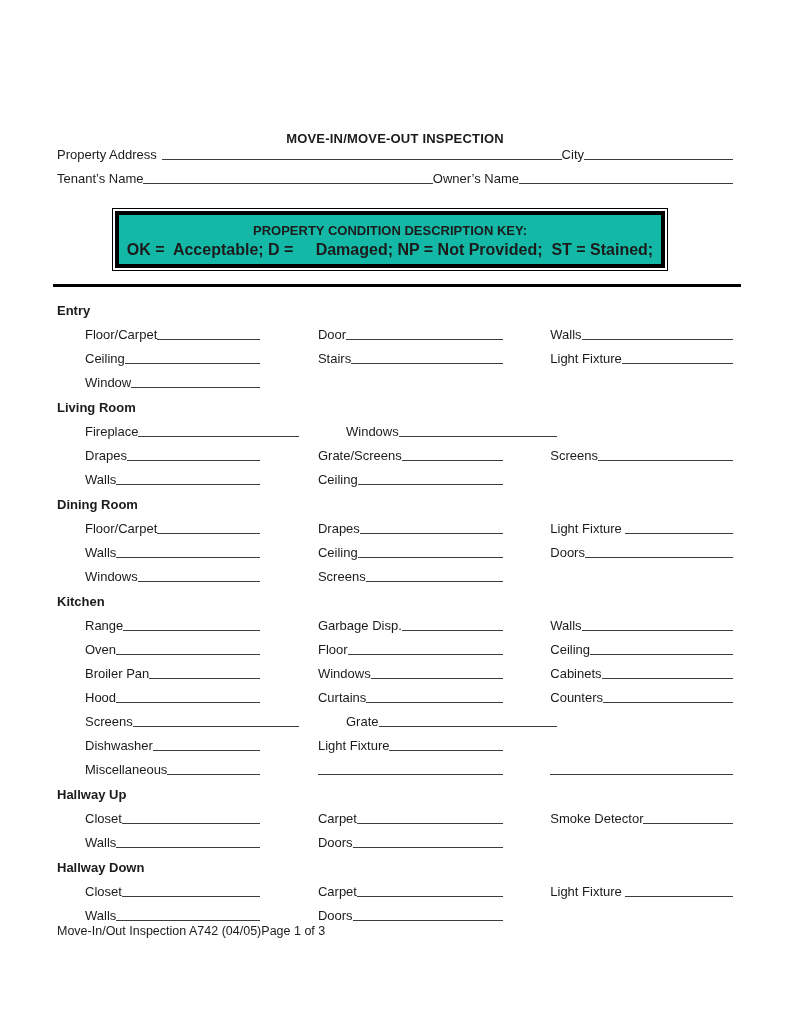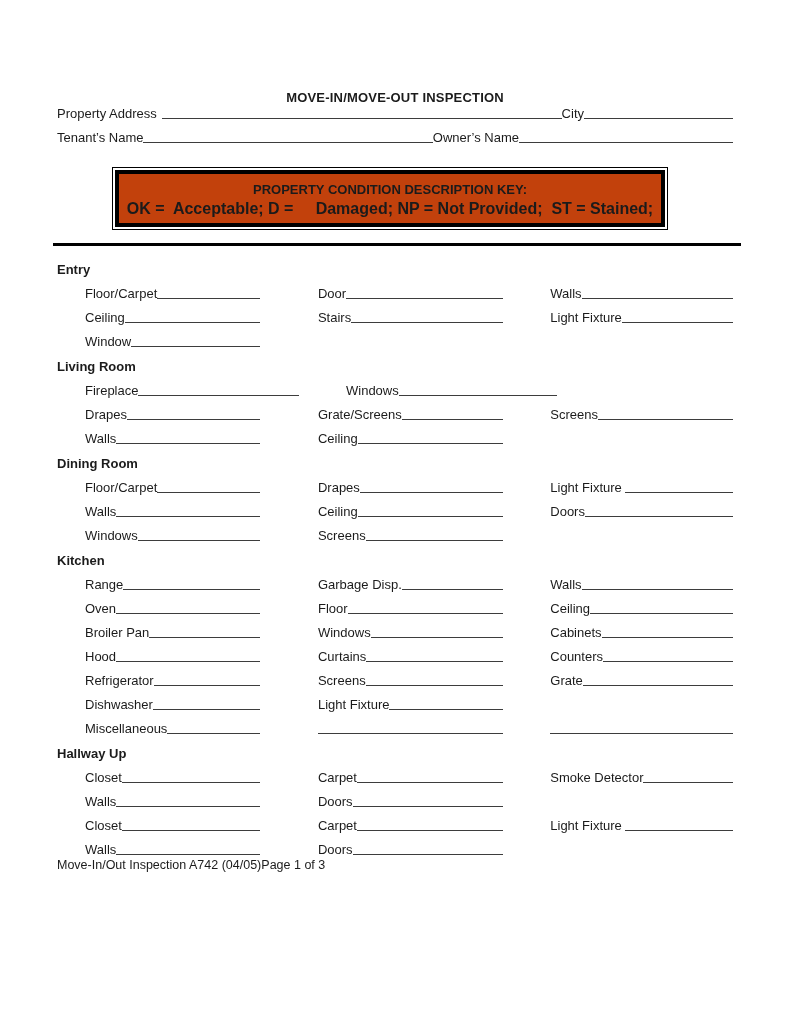--- a/index.html
+++ b/index.html
@@ -16,20 +16,21 @@
   }
   .content { padding: 0 57px 0 57px; }
 
   .form-title {
     padding-top: 90px;
     text-align: center;
     font-weight: bold;
     font-size: 13px;
     letter-spacing: 0.2px;
     line-height: 15px;
+    margin-top: 41px;
   }
 
   .hdr-row { display: flex; align-items: flex-end; }
   .hdr-row-1 { height: 16px; }
   .hdr-row-2 { height: 24px; }
   .hdr-label { white-space: pre; line-height: 15px; }
   .hdr-label.pad-right { margin-right: 5px; }
   .hline { border-bottom: 1.5px solid #3d3d3d; margin-bottom: 2px; }
   .grow { flex: 1; }
   .city-line { width: 149px; }
@@ -37,21 +38,21 @@
 
   .key-outer {
     margin: 22px 0 0 55px;
     width: 556px;
     border: 1px solid #000;
     padding: 2px;
     box-sizing: border-box;
   }
   .key-inner {
     border: 4px solid #000;
-    background: #c2410c;
+    background: #14b8a6;
     text-align: center;
     padding: 6px 6px 5px 6px;
   }
   .key-title { font-weight: bold; line-height: 19px; font-size: 13px; }
   .key-line { font-weight: bold; line-height: 19px; font-size: 16px; white-space: pre; }
 
   .thick-hr {
     margin-top: 13px;
     margin-left: -4px;
     width: 688px;
@@ -280,24 +281,20 @@
           <div class="fcell c1">
             <span class="flabel">Curtains</span>
             <span class="fline"></span>
           </div>
           <div class="fcell c2">
             <span class="flabel">Counters</span>
             <span class="fline"></span>
           </div>
         </div>
         <div class="frow">
-          <div class="fcell c0">
-            <span class="flabel">Refrigerator</span>
-            <span class="fline"></span>
-          </div>
           <div class="fcell c1">
             <span class="flabel">Screens</span>
             <span class="fline"></span>
           </div>
           <div class="fcell c2">
             <span class="flabel">Grate</span>
             <span class="fline"></span>
           </div>
         </div>
         <div class="frow">
@@ -344,20 +341,21 @@
           <div class="fcell c0">
             <span class="flabel">Walls</span>
             <span class="fline"></span>
           </div>
           <div class="fcell c1">
             <span class="flabel">Doors</span>
             <span class="fline"></span>
           </div>
           <div class="fcell c2"></div>
         </div>
+        <div class="sec-title">Hallway Down</div>
         <div class="frow">
           <div class="fcell c0">
             <span class="flabel">Closet</span>
             <span class="fline"></span>
           </div>
           <div class="fcell c1">
             <span class="flabel">Carpet</span>
             <span class="fline"></span>
           </div>
           <div class="fcell c2">

